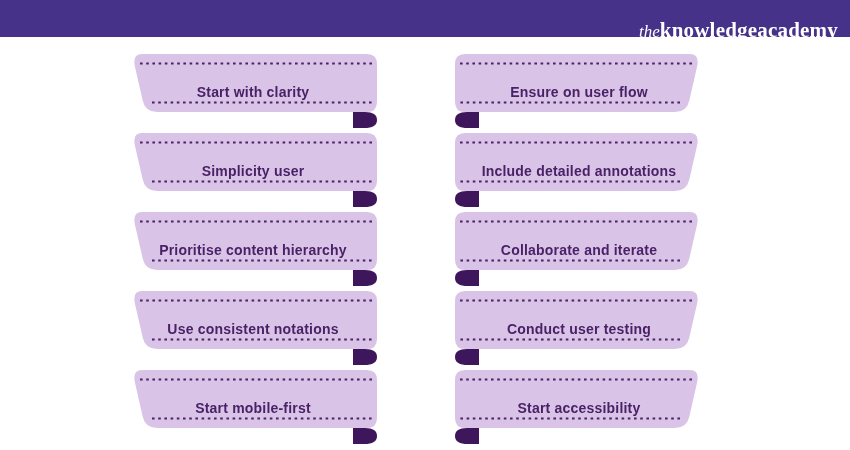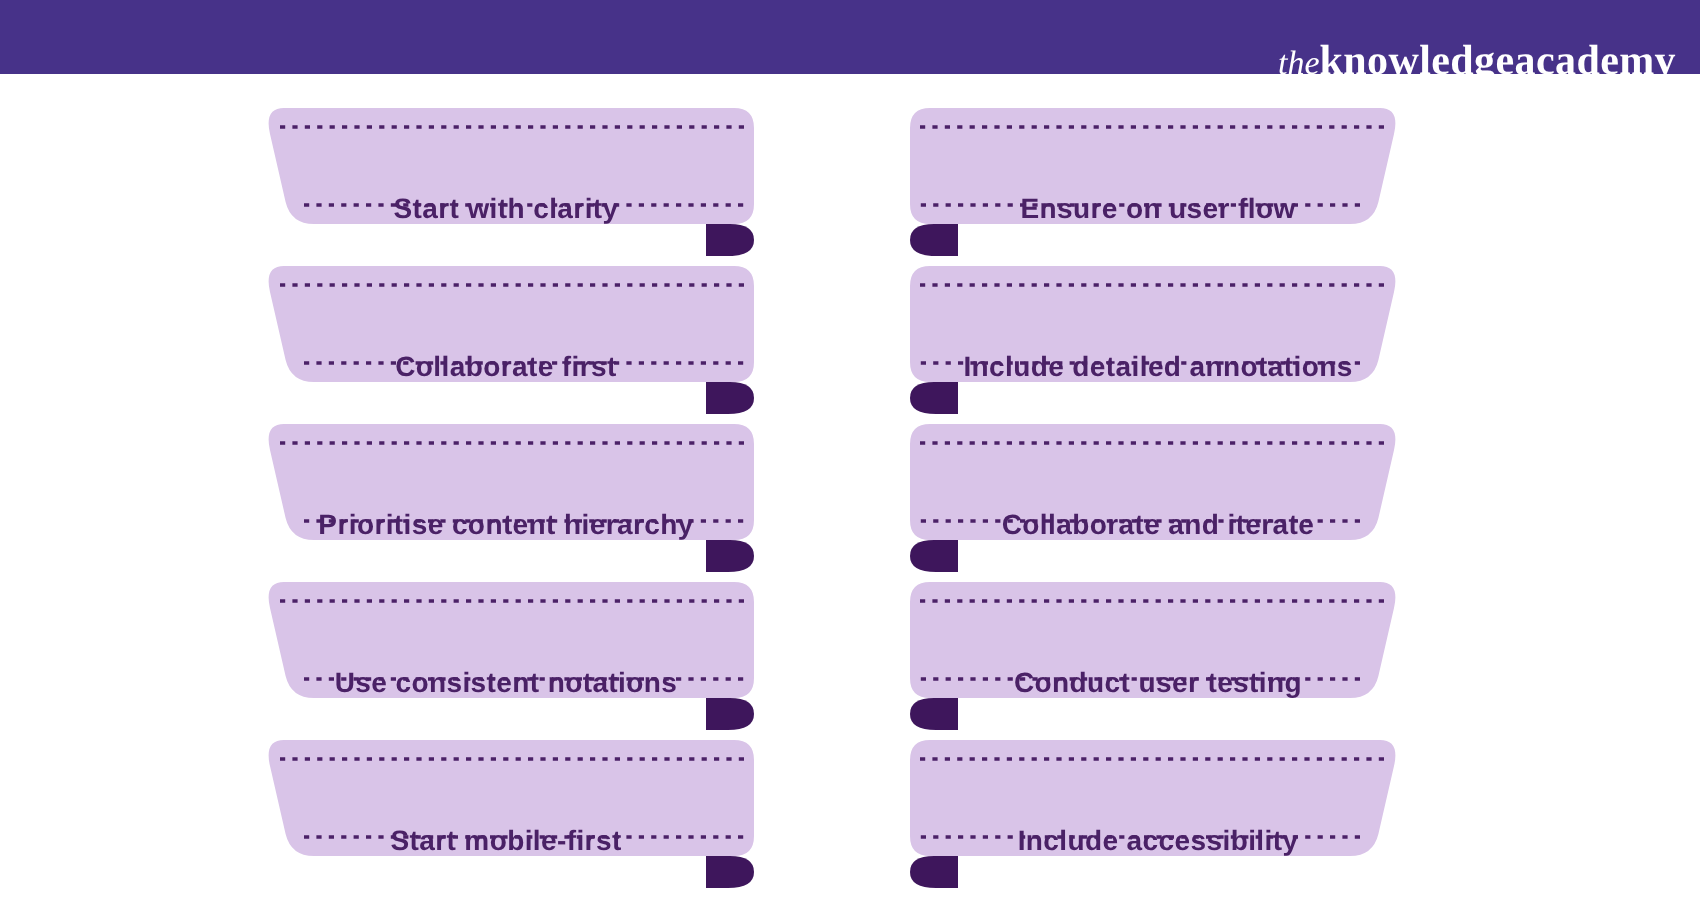--- a/index.html
+++ b/index.html
@@ -28,21 +28,20 @@
   }
   .card{
     position:absolute;width:252px;height:75px;
   }
   .card svg{display:block;}
   .card-label{
     position:absolute;left:0;top:0;width:252px;height:75px;
     display:flex;align-items:center;justify-content:center;
     color:var(--text);font-size:14px;font-weight:700;letter-spacing:.2px;
     pointer-events:none;
-    margin-top:12px;
   }
 </style>
 </head>
 <body>
 
 <div class="header-bar">
   <div class="logo">
     <span class="the">the</span>
       <span class="knowledge">knowledge</span>
       <span class="academy">academy</span>
@@ -64,21 +63,21 @@
 
   <div class="card" style="left: 0px; top: 79px;">
     <svg width="252" height="75" viewBox="0 0 252 75">
       <g class="shape-g">
         <path d="M 15 0 H 240 Q 250 0 250 10 V 48 Q 250 58 240 58 H 30 Q 18.5 58 15.8 47 L 8 13 Q 5 0 15 0 Z" fill="var(--card-fill)"></path>
         <path d="M 226 58 L 238 58 Q 250 58 250 66 Q 250 74 237 74 L 226 74 Z" fill="var(--fold)"></path>
         <line x1="13" y1="9.5" x2="246" y2="9.5" stroke="var(--card-accent)" stroke-width="1.8" stroke-dasharray="2.6 3.6"></line>
         <line x1="25" y1="48.5" x2="246" y2="48.5" stroke="var(--card-accent)" stroke-width="1.8" stroke-dasharray="2.6 3.6"></line>
       </g>
     </svg>
-    <div class="card-label">Collaborate first</div>
+    <div class="card-label">Simplicity user</div>
   </div>
 
   <div class="card" style="left: 0px; top: 158px;">
     <svg width="252" height="75" viewBox="0 0 252 75">
       <g class="shape-g">
         <path d="M 15 0 H 240 Q 250 0 250 10 V 48 Q 250 58 240 58 H 30 Q 18.5 58 15.8 47 L 8 13 Q 5 0 15 0 Z" fill="var(--card-fill)"></path>
         <path d="M 226 58 L 238 58 Q 250 58 250 66 Q 250 74 237 74 L 226 74 Z" fill="var(--fold)"></path>
         <line x1="13" y1="9.5" x2="246" y2="9.5" stroke="var(--card-accent)" stroke-width="1.8" stroke-dasharray="2.6 3.6"></line>
         <line x1="25" y1="48.5" x2="246" y2="48.5" stroke="var(--card-accent)" stroke-width="1.8" stroke-dasharray="2.6 3.6"></line>
       </g>
@@ -160,15 +159,15 @@
 
   <div class="card" style="left: 326px; top: 316px;">
     <svg width="252" height="75" viewBox="0 0 252 75">
       <g class="shape-g" transform="scale(-1 1) translate(-252 0)">
         <path d="M 15 0 H 240 Q 250 0 250 10 V 48 Q 250 58 240 58 H 30 Q 18.5 58 15.8 47 L 8 13 Q 5 0 15 0 Z" fill="var(--card-fill)"></path>
         <path d="M 226 58 L 238 58 Q 250 58 250 66 Q 250 74 237 74 L 226 74 Z" fill="var(--fold)"></path>
         <line x1="13" y1="9.5" x2="246" y2="9.5" stroke="var(--card-accent)" stroke-width="1.8" stroke-dasharray="2.6 3.6"></line>
         <line x1="25" y1="48.5" x2="246" y2="48.5" stroke="var(--card-accent)" stroke-width="1.8" stroke-dasharray="2.6 3.6"></line>
       </g>
     </svg>
-    <div class="card-label">Include accessibility</div>
+    <div class="card-label">Start accessibility</div>
   </div>
 </div>
 
 </body></html>

